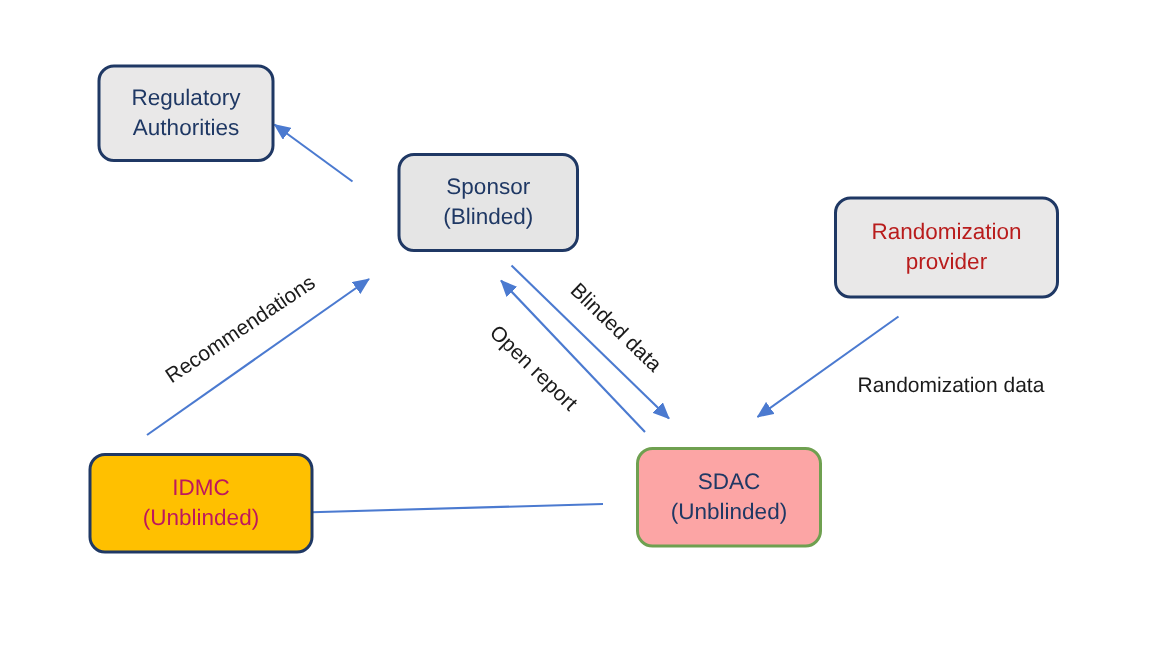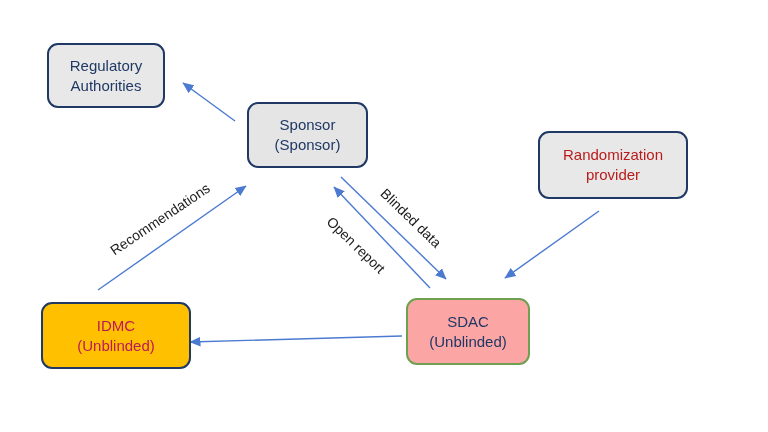--- a/index.html
+++ b/index.html
@@ -29,20 +29,21 @@
     border: 2px solid #1f3864;
     border-radius: 11px;
     display: flex;
     flex-direction: column;
     align-items: center;
     justify-content: center;
     text-align: center;
     font-size: 15px;
     line-height: 20px;
     color: #1f3864;
+    margin-left: 18px;
   }
   .node.thick { border-width: 2.5px; }
   .edge-label {
     position: absolute;
     white-space: nowrap;
     font-size: 14px;
     color: #1b1b1b;
     transform: translate(-50%, -50%);
   }
   .edge-label.rot-up   { transform: translate(-50%, -50%) rotate(-34deg); }
@@ -67,21 +68,21 @@
     <line x1="599" y1="211" x2="505" y2="278" stroke-width="1.4" marker-end="url(#ah)" stroke="#4b7ad0"></line>
   </svg>
 
   <div class="node" style="left: 47px; top: 43px; width: 118px; height: 65px; background: rgb(233, 232, 232); border-color: rgb(31, 56, 100); color: rgb(31, 56, 100);">
     <span>Regulatory</span>
     <span>Authorities</span>
   </div>
 
   <div class="node" style="left: 247px; top: 102px; width: 121px; height: 66px; background: #e5e5e5; border-color: rgb(31, 56, 100); color: rgb(31, 56, 100);">
     <span>Sponsor</span>
-    <span>(Sponsor)</span>
+    <span>(Blinded)</span>
   </div>
 
   <div class="node" style="left: 538px; top: 131px; width: 150px; height: 68px; background: rgb(233, 232, 232); border-color: rgb(31, 56, 100); color: #b91c1c;">
     <span>Randomization</span>
     <span>provider</span>
   </div>
 
   <div class="node thick" style="left: 41px; top: 302px; width: 150px; height: 67px; background: rgb(255, 192, 0); border-color: rgb(31, 56, 100); color: #be185d;">
     <span>IDMC</span>
     <span>(Unblinded)</span>
@@ -92,14 +93,15 @@
     <span>(Unblinded)</span>
   </div>
 
   <div class="edge-label rot-up" style="left:160px; top:219px;">Recommendations</div>
 
   <div class="edge-label rot-down" style="left:411px; top:218px;">Blinded data</div>
 
   <div class="edge-label rot-down" style="left:356px; top:245px;">Open report</div>
 
 
+  <div class="edge-label" style="left:634px; top:256px;">Randomization data</div>
 
 </div>
 
 </body></html>

